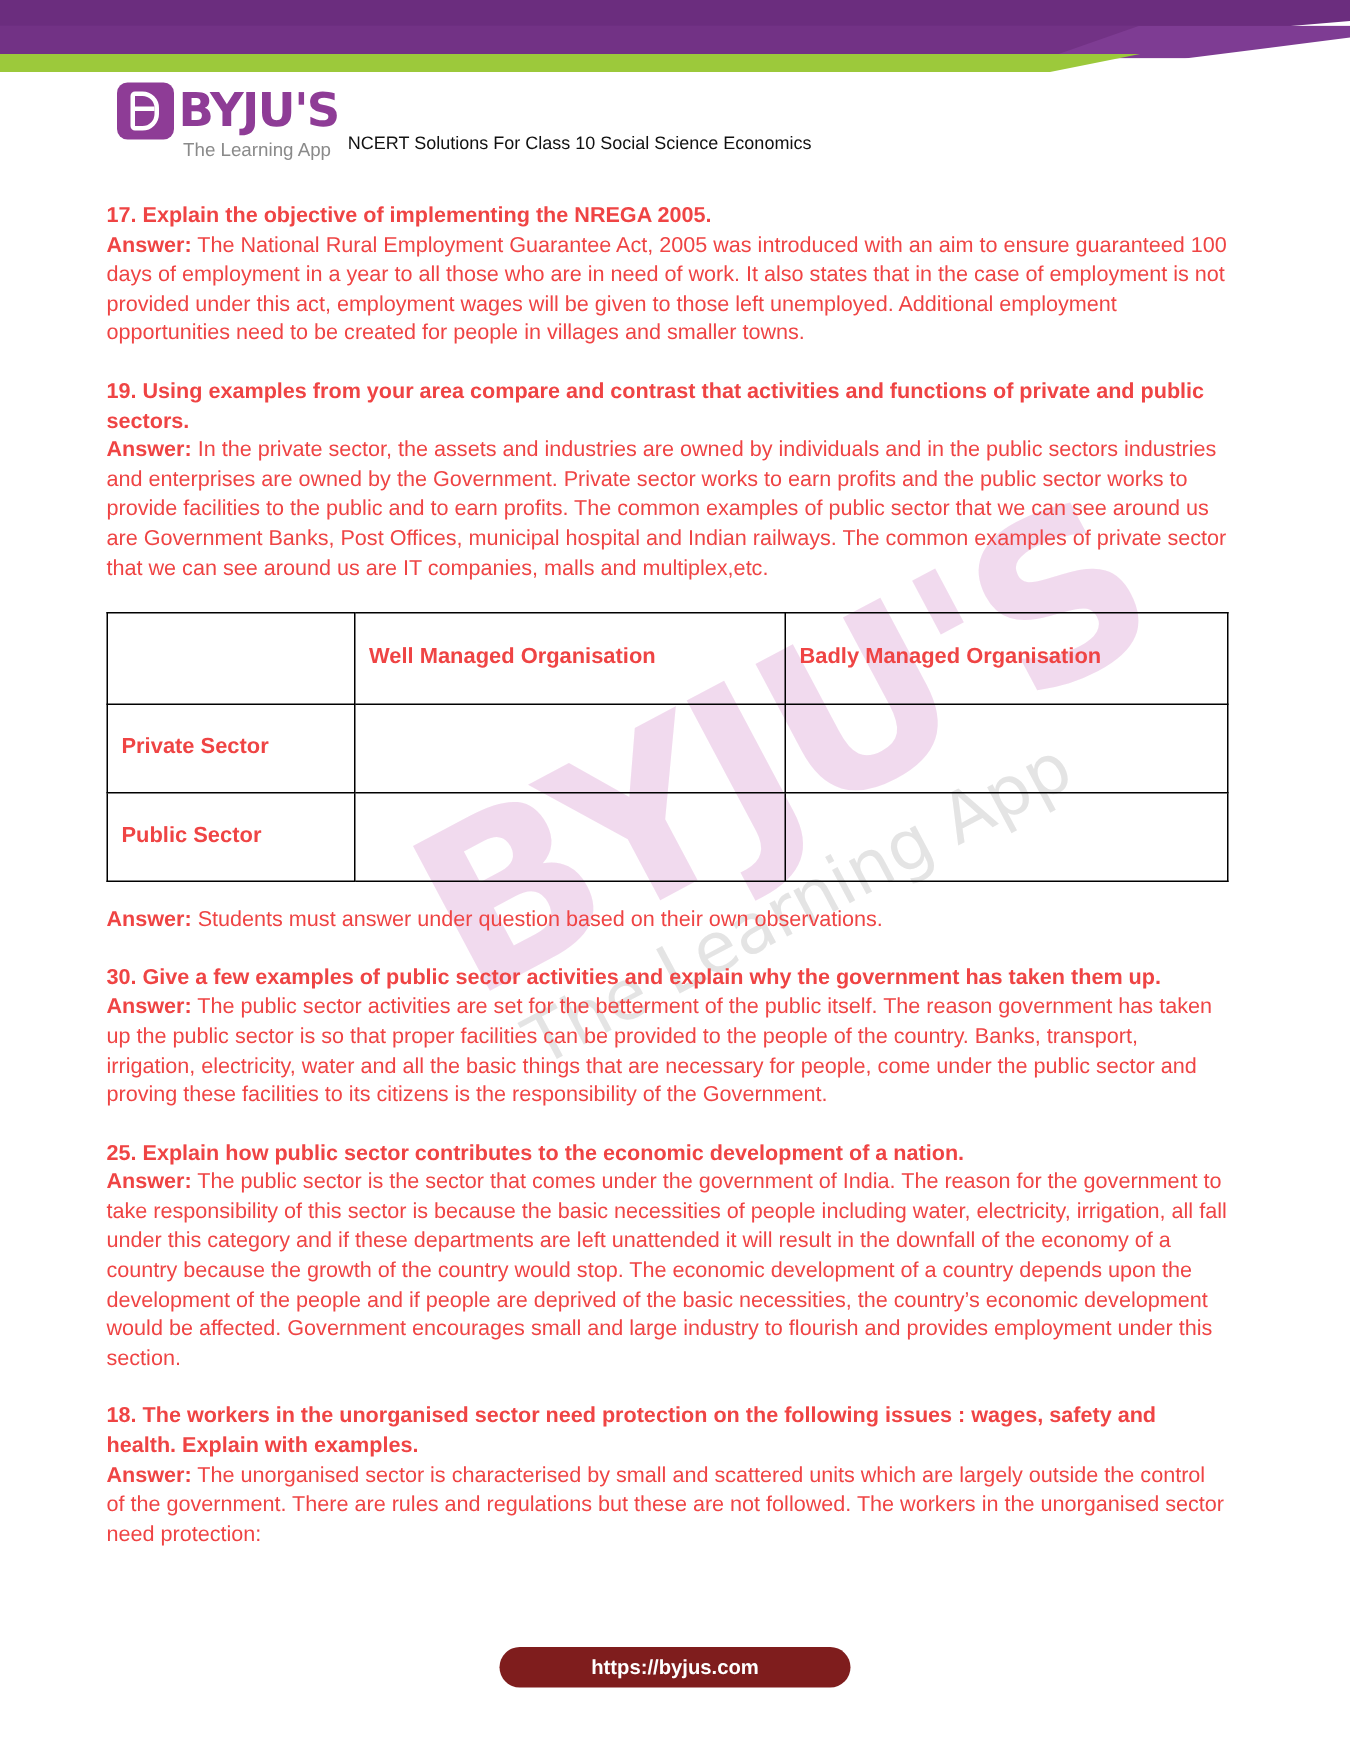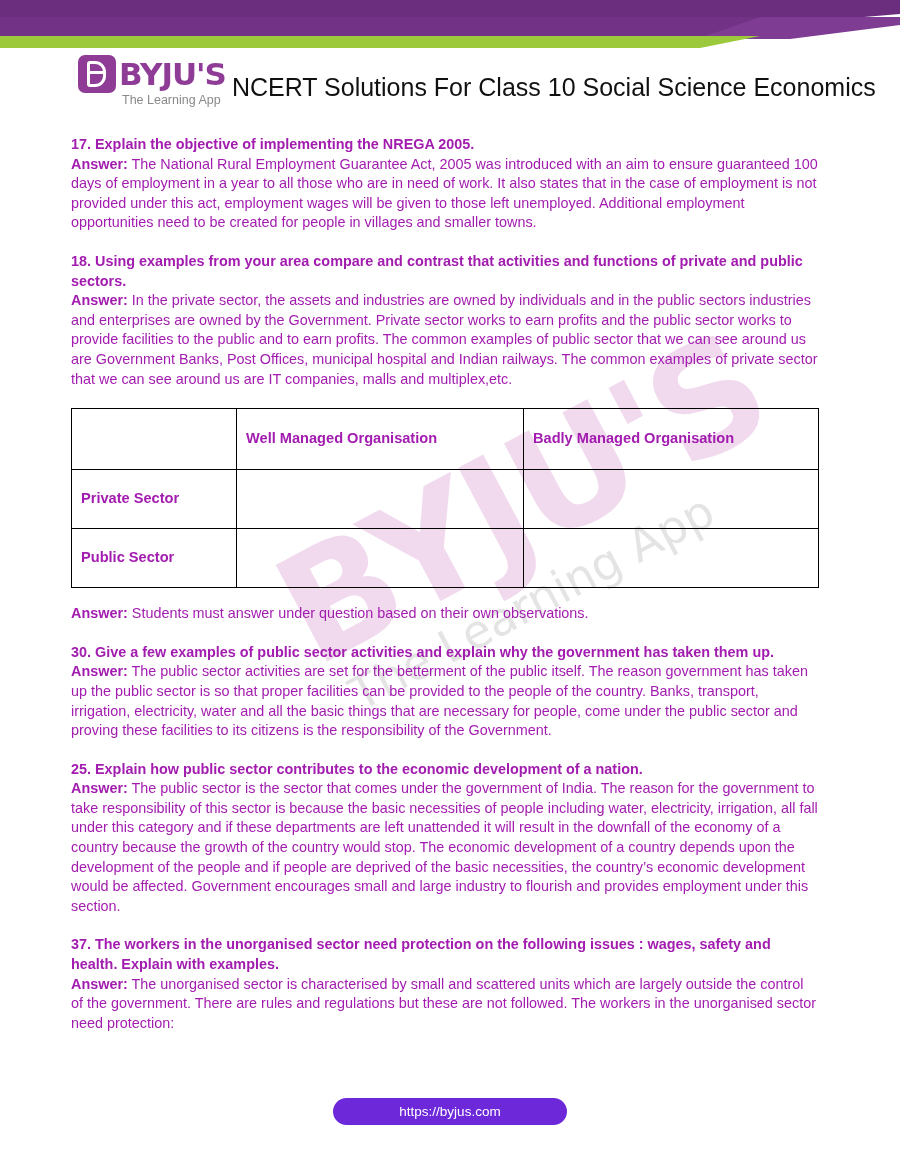--- a/index.html
+++ b/index.html
@@ -152,37 +152,37 @@
   .logo-tag {
     font-family: "Liberation Sans", sans-serif;
     font-size: 12.5px;
     color: #8A8A8A;
     margin-left: 44px;
     margin-top: 1px;
     line-height: 1;
   }
   .page-title {
     font-family: "Liberation Sans", sans-serif;
-    font-size: 25px;
+    font-size: 12px;
     color: #111111;
     margin-left: 6px;
     margin-bottom: 1px;
     white-space: nowrap;
   }
 
   
   .content {
     position: absolute;
     top: 135px;
     left: 71px;
     width: 748px;
     z-index: 2;
     font-size: 14.4px;
     line-height: 19.6px;
-    color: #a21caf;
+    color: #ef4444;
     text-align: left;
   }
   .qa-block { margin-bottom: 19px; }
   .qa-block:last-child { margin-bottom: 0; }
   .q-line {
     font-weight: bold;
     margin: 0 0 0 0;
   }
   .a-line {
     margin: 0;
@@ -223,29 +223,30 @@
   }
 
   
   .footer-btn {
     position: absolute;
     left: 50%;
     transform: translateX(-50%);
     top: 1098px;
     width: 234px;
     height: 27px;
-    background: #6d28d9;
+    background: #7f1d1d;
     border-radius: 14px;
     color: #ffffff;
     font-size: 13.5px;
     display: flex;
     align-items: center;
     justify-content: center;
     z-index: 3;
     font-family: "Liberation Sans", sans-serif;
+    font-weight: bold;
   }
 </style>
 </head>
 <body>
 
 <div class="top-banner">
   <div class="band-purple-dark"></div>
   <div class="band-purple-light"></div>
   <div class="band-purple-mid"></div>
   <div class="band-green"></div>
@@ -268,21 +269,21 @@
 </div>
 
 <div class="content">
 
   <div class="qa-block">
     <p class="q-line">17. Explain the objective of implementing the NREGA 2005.</p>
     <p class="a-line"><span class="a-label">Answer:</span><span> The National Rural Employment Guarantee Act, 2005 was introduced with an aim to ensure guaranteed 100 days of employment in a year to all those who are in need of work. It also states that in the case of employment is not provided under this act, employment wages will be given to those left unemployed. Additional employment opportunities need to be created for people in villages and smaller towns.</span></p>
   </div>
 
   <div class="qa-block">
-    <p class="q-line">18. Using examples from your area compare and contrast that activities and functions of private and public sectors.</p>
+    <p class="q-line">19. Using examples from your area compare and contrast that activities and functions of private and public sectors.</p>
     <p class="a-line"><span class="a-label">Answer:</span><span> In the private sector, the assets and industries are owned by individuals and in the public sectors industries and enterprises are owned by the Government. Private sector works to earn profits and the public sector works to provide facilities to the public and to earn profits. The common examples of public sector that we can see around us are Government Banks, Post Offices, municipal hospital and Indian railways. The common examples of private sector that we can see around us are IT companies, malls and multiplex,etc.</span></p>
   </div>
 
   <div class="qa-block">
     <div class="table-wrap">
       <table class="sector-table">
         <tbody>
           <tr class="head">
             <td class="col-a blank"></td>
             <td class="col-b">Well Managed Organisation</td>
@@ -308,19 +309,19 @@
     <p class="q-line">30. Give a few examples of public sector activities and explain why the government has taken them up.</p>
     <p class="a-line"><span class="a-label">Answer:</span><span> The public sector activities are set for the betterment of the public itself. The reason government has taken up the public sector is so that proper facilities can be provided to the people of the country. Banks, transport, irrigation, electricity, water and all the basic things that are necessary for people, come under the public sector and proving these facilities to its citizens is the responsibility of the Government.</span></p>
   </div>
 
   <div class="qa-block">
     <p class="q-line">25. Explain how public sector contributes to the economic development of a nation.</p>
     <p class="a-line"><span class="a-label">Answer:</span><span> The public sector is the sector that comes under the government of India. The reason for the government to take responsibility of this sector is because the basic necessities of people including water, electricity, irrigation, all fall under this category and if these departments are left unattended it will result in the downfall of the economy of a country because the growth of the country would stop. The economic development of a country depends upon the development of the people and if people are deprived of the basic necessities, the country’s economic development would be affected. Government encourages small and large industry to flourish and provides employment under this section.</span></p>
   </div>
 
   <div class="qa-block">
-    <p class="q-line">37. The workers in the unorganised sector need protection on the following issues : wages, safety and health. Explain with examples.</p>
+    <p class="q-line">18. The workers in the unorganised sector need protection on the following issues : wages, safety and health. Explain with examples.</p>
     <p class="a-line"><span class="a-label">Answer:</span><span> The unorganised sector is characterised by small and scattered units which are largely outside the control of the government. There are rules and regulations but these are not followed. The workers in the unorganised sector need protection:</span></p>
   </div>
 
 </div>
 
 <div class="footer-btn">https://byjus.com</div>
 
 </body></html>

